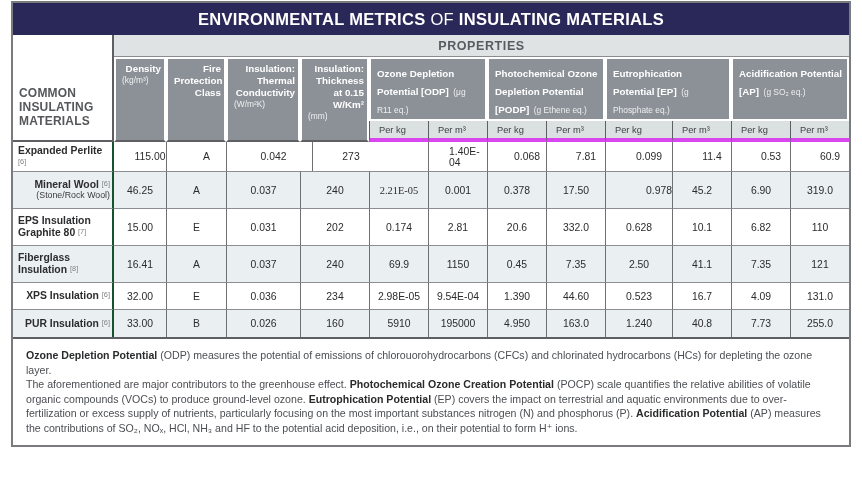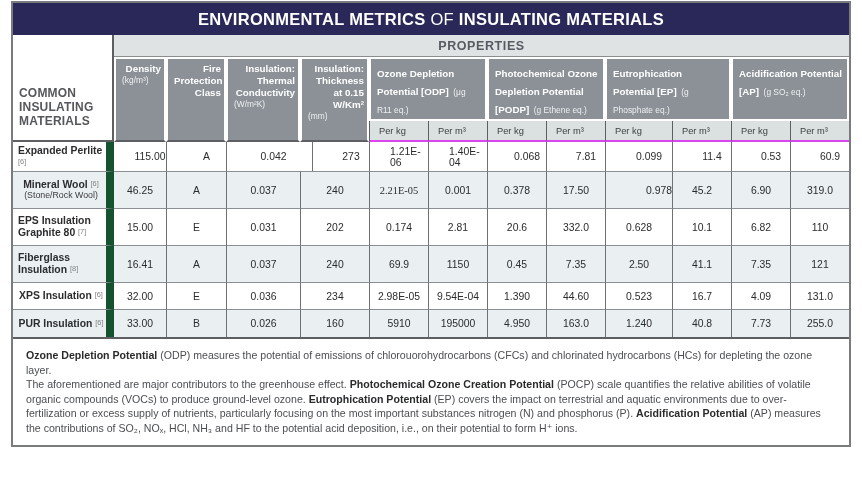--- a/index.html
+++ b/index.html
@@ -33,28 +33,28 @@
   .hcell { background:#8c9197; color:#ffffff; border:2px solid #ffffff;
     padding:4px 3px 2px 6px; overflow:hidden; }
   .hcell.tall { grid-row:2/4; border-bottom:2px solid #5d5f63; }
   .hcell.group { grid-row:2; }
   .hlabel { font-weight:700; font-size:9.8px; line-height:1.22;text-align:right; }
   .hunit { font-weight:400; font-size:8.4px; line-height:1.25; color:#eef0f1; }
   .hunit-inline { font-weight:400; font-size:8.4px; color:#eef0f1; }
 
   .sub { grid-row:3; background:#dbe0e0; color:#3f4144; font-size:9.3px;
     display:flex; align-items:center; padding-left:9px;
-    border-bottom:2px solid #d946ef; border-left:1px solid #5d5f63; }
+    border-bottom:4px solid #d946ef; border-left:1px solid #5d5f63; }
 
   .cell { display:flex; align-items:center; justify-content:center;
     font-size:10.4px; color:#2b2c2e; border-left:1px solid #6e7074;
     border-top:1px solid #8b8e92; background:#ffffff; }
   .cell.mat { justify-content:flex-start; border-left:none;
-    border-right:8px solid #14532d; padding:2px 2px 2px 5px;
-    flex-direction:column; align-items:center; justify-content:center; }
+    border-right:2px solid #14532d; padding:2px 2px 2px 5px;
+    flex-direction:column; align-items:flex-end; justify-content:center; }
   .cell.first-after-mat { border-left:none; }
   .row-stripe { background:#eaeff1 !important; }
   .r1 { border-top:none;padding-left:20px; }
   .mname { font-weight:700; font-size:10.4px; color:#2c2d2f; line-height:1.15; }
   .ref { font-weight:400; font-size:7.4px; color:#808387;
     position:relative; top:-2px; }
   .note { font-weight:400; font-size:8.8px; color:#3a3b3d; line-height:1.1; }
 
   .footnote { grid-column:1/14; grid-row:10; border-top:2px solid #5d5f63;
     padding:9px 13px 10px 13px; min-height:104px; background:#ffffff;
@@ -118,21 +118,20 @@
     <div class="sub" style="grid-column:12">Per kg</div>
     <div class="sub" style="grid-column:13">Per m³</div>
 
     <div class="cell mat r1" style="grid-area: 4 / 1;">
         <div class="mname"><span>Expanded Perlite </span><span class="ref">[6]</span></div>
       </div>
       <div class="cell r1 first-after-mat" style="grid-area: 4 / 2;">115.00</div>
       <div class="cell r1" style="grid-area: 4 / 3;">A</div>
       <div class="cell r1" style="grid-area: 4 / 4;">0.042</div>
       <div class="cell r1" style="grid-area: 4 / 5; margin-left: 12px;">273</div>
-      <div class="cell r1" style="grid-area: 4 / 6;">1.21E-06</div>
       <div class="cell r1" style="grid-area: 4 / 7;">1.40E-04</div>
       <div class="cell r1" style="grid-area: 4 / 8;">0.068</div>
       <div class="cell r1" style="grid-area: 4 / 9;">7.81</div>
       <div class="cell r1" style="grid-area: 4 / 10;">0.099</div>
       <div class="cell r1" style="grid-area: 4 / 11;">11.4</div>
       <div class="cell r1" style="grid-area: 4 / 12;">0.53</div>
       <div class="cell r1" style="grid-area: 4 / 13;">60.9</div>
       <div class="cell mat row-stripe" style="grid-area: 5 / 1;">
         <div class="mname"><span>Mineral Wool </span><span class="ref">[6]</span></div>
         <div class="note">(Stone/Rock Wool)</div>

